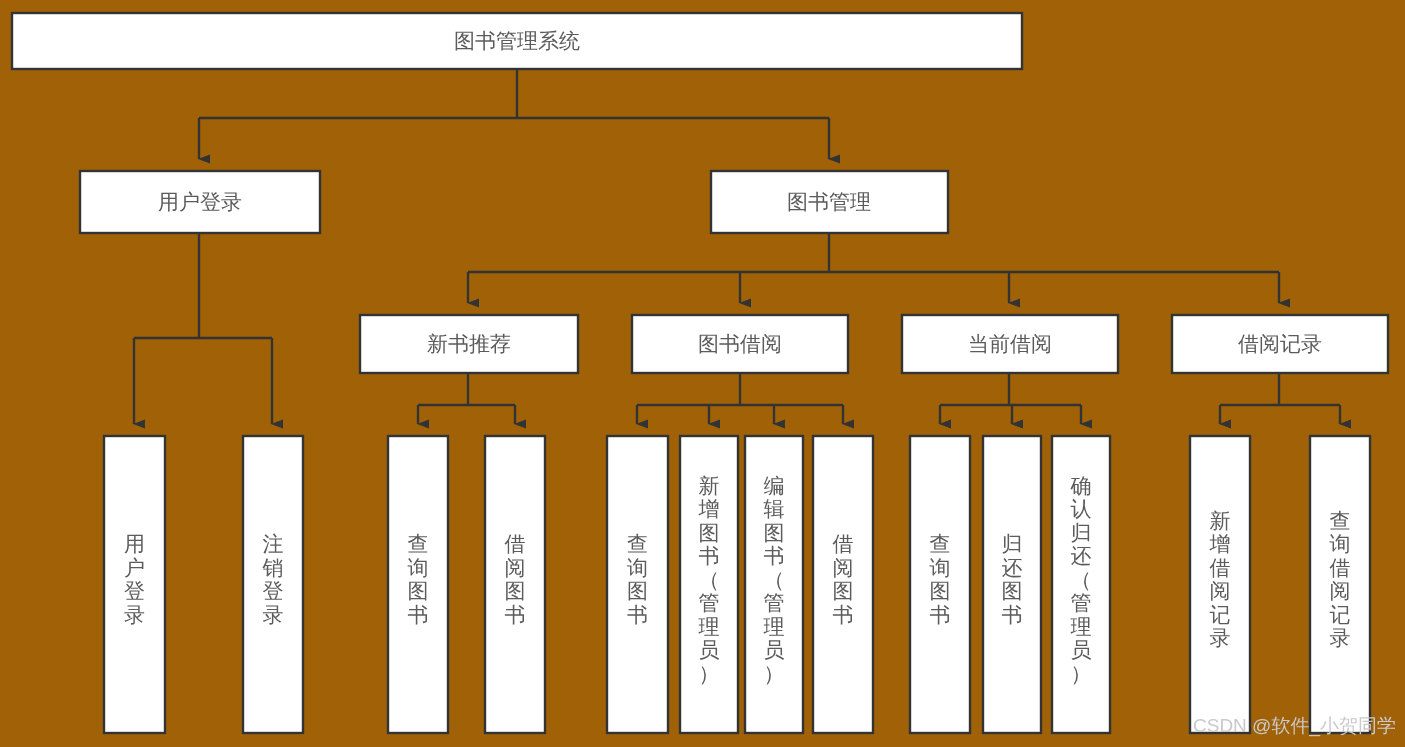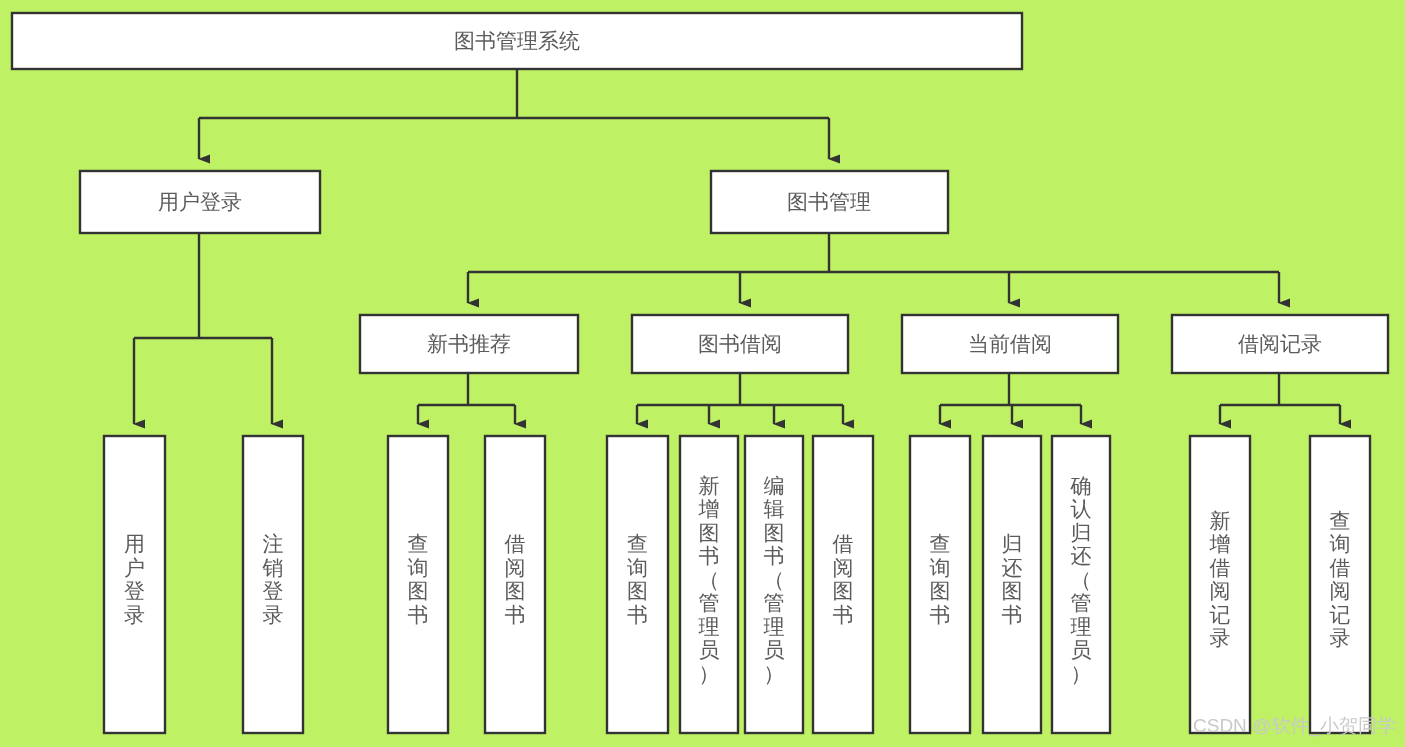--- a/index.html
+++ b/index.html
@@ -11,21 +11,21 @@
   body {
     width: 1405px;
     height: 747px;
     font-family: "Liberation Sans", "DejaVu Sans", sans-serif;
     overflow: hidden;
   }
   #diagram-root {
     position: relative;
     width: 1405px;
     height: 747px;
-    background: #bef264;
+    background: #a16207;
   }
   svg#tree-svg {
     position: absolute;
     left: 0;
     top: 0;
     width: 1405px;
     height: 747px;
     display: block;
   }
   .node-box {

